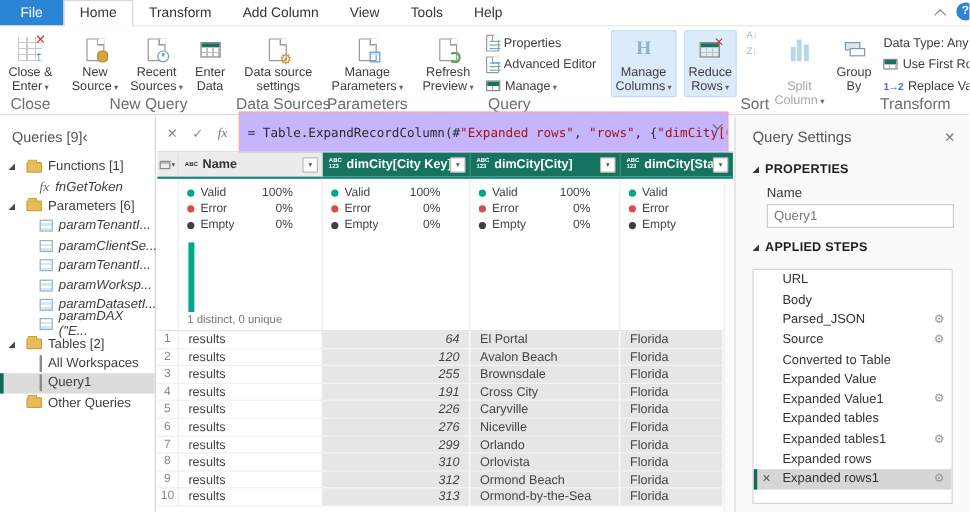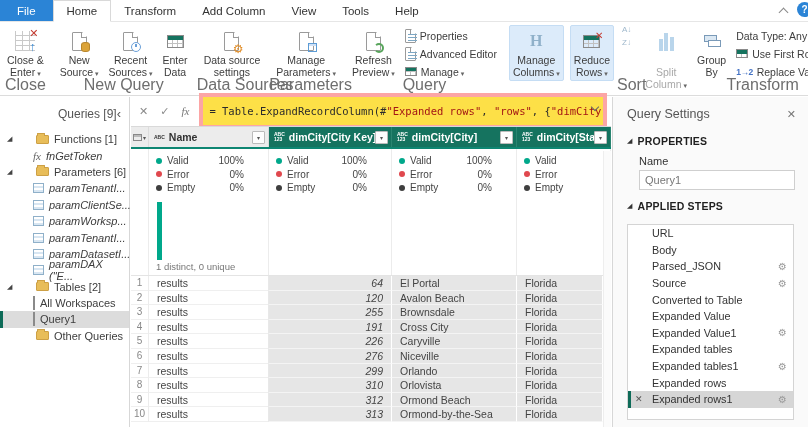--- a/index.html
+++ b/index.html
@@ -14,21 +14,21 @@
   .tab.file { background:#2B84D6; color:#fff; padding:0 17px; }
   .tab.active { border:1px solid #d9d9d9; border-bottom:1px solid #fff; margin-bottom:-1px; background:#fff; }
   .tabbar-right { position:absolute; right:2px; top:2px; display:flex; align-items:center; gap:8px; }
   .collapse-chev { width:10px; height:6px; position:relative; margin-top:2px; }
   .collapse-chev::before { content:""; position:absolute; left:1px; top:1px; width:6px; height:6px; border-left:1.5px solid #888; border-top:1.5px solid #888; transform:rotate(45deg); }
   .help-circle { width:15px; height:15px; border-radius:50%; background:#2B84D6; color:#fff; font-size:10px; font-weight:bold; display:flex; align-items:center; justify-content:center; margin-right:-6px; }
 
   .rbody { position:relative; height:73px; display:flex; align-items:stretch; padding-top:3px; }
   .rgroup { position:relative; display:flex; flex-direction:column; align-items:center; padding:0 3px 12px 3px; }
   .rbtns { display:flex; align-items:flex-start; gap:2px; height:57px; }
-  .glabel { position:absolute; bottom:1px; left:0; right:0; text-align:center; font-size:16px; color:#6e6e6e; white-space:nowrap; }
+  .glabel { position:absolute; bottom:1px; left:0; right:0; text-align:center; font-size:13px; color:#6e6e6e; white-space:nowrap; }
   .rdivider { width:1px; background:#e3e3e3; margin:1px 1px 2px 1px; }
   .rbtn { display:flex; flex-direction:column; align-items:center; padding:3px 3px 1px 3px; border:1px solid transparent; border-radius:2px; cursor:default; }
   .rbtn.blue { background:#DCEBFA; border-color:#c5ddf4; }
   .rbtn .rl { text-align:center; line-height:11.5px; font-size:10.5px; color:#3d3d3d; white-space:nowrap; }
   .rbtn.disabled .rl { color:#a8a8a8;margin-top:12px; }
   .drop::after { content:" ▾"; font-size:7px; color:#666; }
   .ric { height:24px; display:flex; align-items:center; justify-content:center; margin-bottom:2px; position:relative; }
 
   .rsmallcol { display:flex; flex-direction:column; justify-content:flex-start; gap:1px; padding-top:2px; }
   .rsitem { display:flex; align-items:center; gap:4px; height:17px; padding:0 4px; white-space:nowrap; color:#3d3d3d; font-size:10.5px; cursor:default; }
@@ -57,42 +57,42 @@
   .ic-bars { display:flex; align-items:flex-end; gap:1.5px; height:20px; }
   .ic-bars i { width:4px; background:#b9d5eb; display:block; }
   .ic-groupby { width:18px; height:14px; position:relative; }
   .ic-groupby::before { content:""; position:absolute; left:1px; top:1px; width:11px; height:5px; border:1px solid #7a9ab8; background:#dbe8f3; }
   .ic-groupby::after { content:""; position:absolute; right:0px; bottom:1px; width:11px; height:5px; border:1px solid #7a9ab8; background:#fff; }
   .ic-12 { color:#4472c4; font-size:8.5px; font-weight:bold; letter-spacing:-.5px; }
   .pg-lines { position:absolute; left:2px; top:4px; width:9px; height:1.5px; background:#7da7c4; box-shadow:0 3px 0 #7da7c4, 0 6px 0 #7da7c4; }
 
   
   .qpane { position:absolute; left:0; top:97px; width:130px; height:330px; background:#fff; border-right:1px solid #d7d7d7; }
-  .qpane-title { display:flex; align-items:center; justify-content:flex-end; padding:10px 8px 6px 10px; color:#555; font-size:12px; }
+  .qpane-title { display:flex; align-items:center; justify-content:flex-start; padding:10px 8px 6px 10px; color:#555; font-size:12px; }
   .qpane-collapse { color:#555; font-size:13px; line-height:10px; }
   .qlist { margin-top:4px; }
-  .qitem { position:relative; height:16.4px; display:flex; align-items:center; gap:5px; padding-left:36px; cursor:default; color:#3d3d3d; }
+  .qitem { position:relative; height:16.4px; display:flex; align-items:center; gap:5px; padding-left:22px; cursor:default; color:#3d3d3d; }
   .qitem .tree-arrow { position:absolute; left:7px; top:4px; font-size:7px; color:#444; }
   .qitem.child { padding-left:33px; }
   .qitem.sel { background:#dcdcdc; }
   .qitem.sel::before { content:""; position:absolute; left:0; top:0; bottom:0; width:3px; background:#0E6B58; }
   .qi-label.ital { font-style:italic; }
   .qi-ico.folder { width:13px; height:9px; background:#E8BD59; border:1px solid #cda045; border-radius:1px; position:relative; flex:none; }
   .qi-ico.folder::before { content:""; position:absolute; left:0; top:-3px; width:6px; height:2px; background:#E8BD59; border:1px solid #cda045; border-bottom:none; border-radius:1px 1px 0 0; }
   .qi-ico.fxico { font-style:italic; font-family:"Liberation Serif",serif; color:#666; font-size:11px; flex:none; }
   .qi-ico.paramico { width:11px; height:10px; border:1px solid #8fb0c9; background:repeating-linear-gradient(0deg,#d8e6f2 0 2px,#fff 2px 4px); flex:none; }
   .qi-ico.tblico { flex:none; }
 
   
   .center { position:absolute; left:131px; top:97px; width:480px; height:330px; background:#fff; }
   .fbar { position:relative; height:28px; display:flex; align-items:center; }
   .fbar-icons { display:flex; align-items:center; gap:12px; padding:0 10px 0 8px; }
   .fbtn { color:#8a8a8a; font-size:11px; }
   .fbtn.fx { font-style:italic; font-family:"Liberation Serif",serif; color:#777; }
-  .finput { position:relative; flex:1; height:36px; margin-right:4px; border:4px solid #fca5a5; background:#fde047; display:flex; align-items:center; padding:0 18px 0 6px; font-family:"DejaVu Sans Mono",monospace; font-size:10.5px; color:#2b2b2b; white-space:pre; overflow:hidden; }
+  .finput { position:relative; flex:1; height:36px; margin-right:4px; border:1px solid #fca5a5; background:#c4b5fd; display:flex; align-items:center; padding:0 18px 0 6px; font-family:"DejaVu Sans Mono",monospace; font-size:10.5px; color:#2b2b2b; white-space:pre; overflow:hidden; }
   .fseg.red { color:#A31515; }
   .fexpand { position:absolute; right:4px; top:6px; width:8px; height:8px; }
   .fexpand::before { content:""; position:absolute; left:1px; top:1px; width:5px; height:5px; border-right:1.5px solid #666; border-bottom:1.5px solid #666; transform:rotate(45deg); }
 
   
   .ptable { position:absolute; left:0; top:29px; right:0; bottom:0; border-top:1px solid #d9d9d9; overflow:hidden; }
   .hrow { display:flex; height:22px; border-bottom:2px solid #0E8672; }
   .corner { width:18px; background:#ececec; border-right:1px solid #dcdcdc; display:flex; align-items:center; justify-content:center; gap:1px; color:#666; font-size:8px; }
   .corner .cgrid { width:9px; height:7px; border:1px solid #888; background:linear-gradient(#bbb 0 2px,transparent 2px); }
   .corner .ccaret { font-size:6px; color:#555; }
@@ -397,28 +397,28 @@
 
           <span class="qi-ico paramico"></span>
 
           <span class="qi-label ital">paramClientSe...</span>
         </div>
 
         <div class="qitem child">
 
           <span class="qi-ico paramico"></span>
 
+          <span class="qi-label ital">paramTenantI...</span>
+        </div>
+
+        <div class="qitem child">
+
+          <span class="qi-ico paramico"></span>
+
           <span class="qi-label ital">paramWorksp...</span>
-        </div>
-
-        <div class="qitem child">
-
-          <span class="qi-ico paramico"></span>
-
-          <span class="qi-label ital">paramTenantI...</span>
         </div>
 
         <div class="qitem child">
 
           <span class="qi-ico paramico"></span>
 
           <span class="qi-label ital">paramDatasetI...</span>
         </div>
 
         <div class="qitem child">

